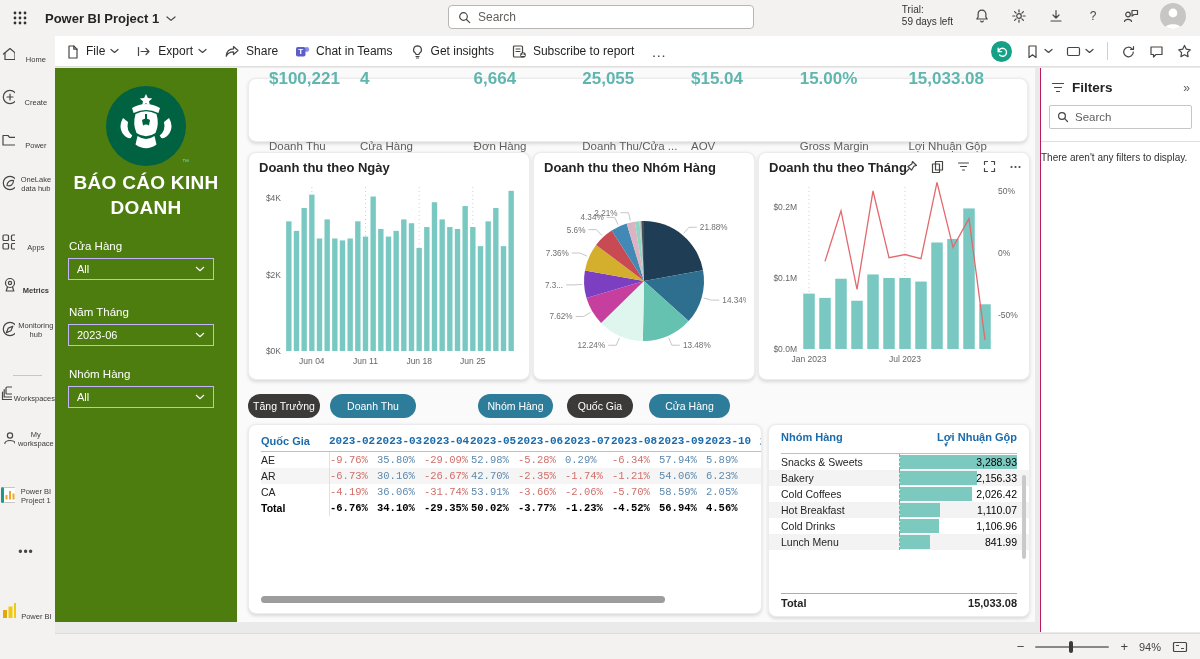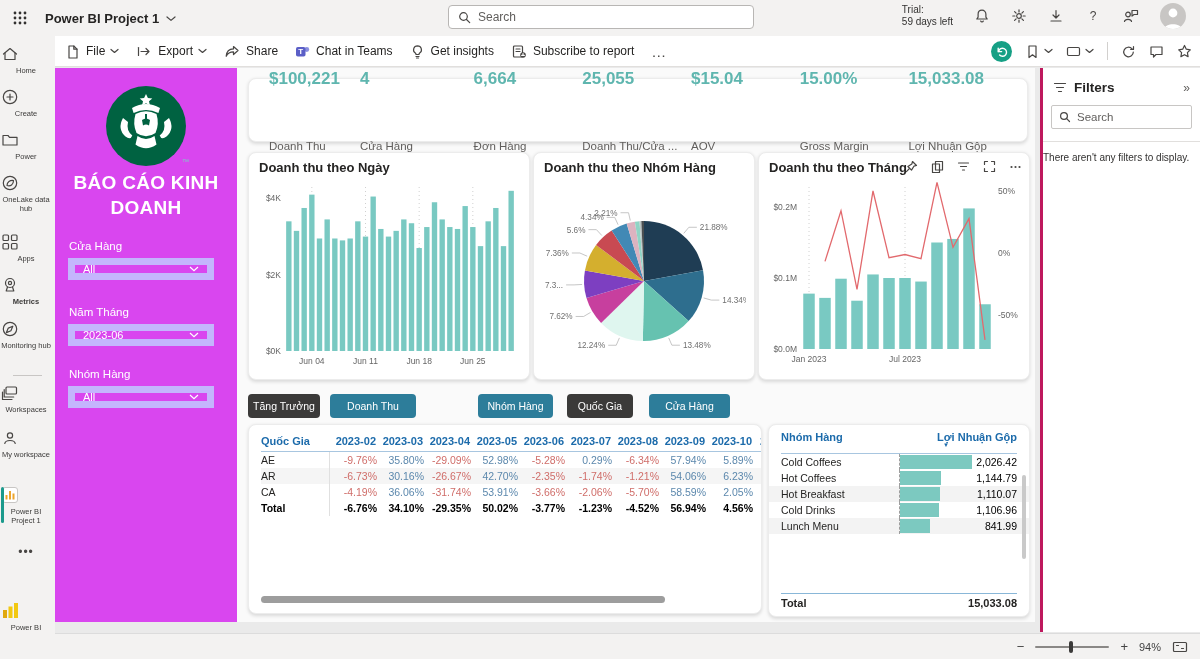--- a/index.html
+++ b/index.html
@@ -28,68 +28,68 @@
            box-sizing:border-box;}
   .tb-item{display:flex;align-items:center;gap:6px;margin-right:17px;font-size:12px;color:#252423;cursor:pointer;}
   .tb-chev{margin-left:-1px;}
   #toolbar-right{position:absolute;right:8px;top:0;height:30px;display:flex;align-items:center;gap:13px;}
   #reset-btn{width:21px;height:21px;border-radius:50%;background:#16a085;display:flex;
              align-items:center;justify-content:center;}
   .tb-divider{width:1px;height:18px;background:#d2d0ce;}
 
   
   #rail{position:absolute;left:0;top:36px;width:55px;height:623px;background:#f3f2f1;}
-  .rail-item{position:absolute;left:0;width:55px;display:flex;flex-direction:column;align-items:flex-start;
+  .rail-item{position:absolute;left:0;width:55px;display:flex;align-items:flex-end;
              gap:2px;cursor:pointer;}
   .rail-item span{font-size:7.5px;color:#3b3a39;text-align:center;line-height:9px;width:52px;}
   .rail-item.active::before{content:"";position:absolute;left:1px;top:2px;bottom:2px;width:2.5px;
              background:#1b9a8c;border-radius:2px;}
   .rail-divider{position:absolute;left:13px;width:29px;height:1px;background:#c8c6c4;}
 
   
   #page{position:absolute;left:55px;top:68px;width:980px;height:554px;background:#fafafa;}
 
   
-  #navy{position:absolute;left:0;top:0;width:182px;height:554px;background:#d946ef;}
+  #navy{position:absolute;left:0;top:0;width:182px;height:554px;background:#4d7c0f;}
   #sb-title{position:absolute;left:0;top:102px;width:182px;text-align:center;color:#fff;
             font-size:19px;font-weight:bold;line-height:25px;letter-spacing:.3px;}
   .sb-label{position:absolute;left:14px;color:#fff;font-size:11.5px;}
-  .sb-dd{position:absolute;left:13px;width:146px;height:22px;border:7px solid #c4b5fd;
+  .sb-dd{position:absolute;left:13px;width:146px;height:22px;border:1px solid #c4b5fd;
          color:#fff;font-size:11px;display:flex;align-items:center;padding:0 8px;
          box-sizing:border-box;justify-content:space-between;cursor:pointer;}
 
   
   .card{position:absolute;background:#fff;border-radius:8px;border:1px solid #ececec;
         box-shadow:0 1.6px 3.6px rgba(0,0,0,.13);}
   .card-title{position:absolute;left:10px;top:7px;font-size:13px;font-weight:bold;color:#252423;}
   #kpi-card{left:193px;top:10px;width:780px;height:64px;display:flex;align-items:center;padding-left:20px;box-sizing:border-box;}
   .kpi{display:flex;flex-direction:column;gap:48px;}
   .kpi-value{font-size:17px;font-weight:bold;color:#5fb6af;}
   .kpi-label{font-size:11.5px;color:#605e5c;margin-top:3px;white-space:nowrap;}
 
   #card-daily{left:193px;top:84px;width:280px;height:226px;}
   #card-pie{left:478px;top:84px;width:220px;height:226px;}
   #card-month{left:703px;top:84px;width:270px;height:226px;}
   #month-icons{position:absolute;top:7px;right:7px;display:flex;gap:13px;align-items:center;}
   #month-icons .mi{cursor:pointer;}
 
   
   .pill{position:absolute;top:326px;height:24px;display:flex;align-items:center;justify-content:center;
-        color:#fff;font-size:10.5px;border-radius:4px;cursor:pointer;}
+        color:#fff;font-size:10.5px;border-radius:12px;cursor:pointer;}
   .pill.dark{background:#3b3a39;}
   .pill.blue{background:#2d7d9a;}
 
   
   #card-gtable{left:193px;top:356px;width:512px;height:188px;overflow:hidden;}
   #growth-table{position:absolute;left:12px;top:6px;width:560px;}
   .gt-row{display:flex;height:16px;align-items:center;font-size:10.5px;}
   .gt-row.head{height:20px;font-size:11px;font-weight:bold;color:#1c6bab;border-bottom:1px solid #a8c6e0;}
   .gt-c0{width:68px;flex:none;border-right:1px solid #e0e0e0;height:100%;display:flex;align-items:center;}
   .head .gt-c0{border-right:none;}
-  .gt-c{width:47px;flex:none;text-align:right;}
+  .gt-c{width:47px;flex:none;font-family:Liberation Mono, monospace;}
   .gt-cx{width:40px;flex:none;text-align:left;padding-left:8px;}
   .gt-row.stripe{background:#f5f5f5;}
   .gt-row.total{font-weight:bold;color:#000;}
   .neg{color:#d06e6a;} .pos{color:#5c88ad;}
   .gt-row.total .neg,.gt-row.total .pos{color:#000;}
   #gt-scroll{position:absolute;left:12px;bottom:10px;width:404px;height:7px;background:#9d9d9d;border-radius:4px;cursor:pointer;}
 
   
   #card-ptable{left:713px;top:356px;width:260px;height:191px;overflow:hidden;}
   #pt-head{position:absolute;left:12px;right:12px;top:6px;height:22px;font-size:11px;font-weight:bold;
@@ -101,21 +101,21 @@
   .pt-name{width:118px;flex:none;padding-left:12px;line-height:12px;padding-top:1px;padding-bottom:1px;}
   .pt-cell{position:relative;flex:1;align-self:stretch;border-left:1px dashed #9e9e9e;margin-right:12px;}
   .pt-bar{position:absolute;left:0;top:1px;bottom:1px;background:#7cc9c0;}
   .pt-val{position:absolute;right:0;top:50%;transform:translateY(-50%);color:#000;}
   #pt-total{position:absolute;left:12px;right:12px;height:18px;font-weight:bold;font-size:11px;
             display:flex;justify-content:space-between;align-items:center;border-top:1px solid #89b7d8;}
   #pt-scroll{position:absolute;right:3px;top:50px;width:4px;height:84px;background:#c9c9c9;border-radius:3px;cursor:pointer;}
 
   
   #filter-pane{position:absolute;left:1040px;top:68px;width:160px;height:564px;background:#fff;
-               border-left:3px solid #be185d;box-sizing:border-box;}
+               border-left:1px solid #be185d;box-sizing:border-box;}
   #fp-head{display:flex;align-items:center;gap:7px;padding:12px 10px 10px 10px;}
   #fp-title{font-size:13.5px;font-weight:bold;flex:1;}
   #fp-collapse{color:#605e5c;font-size:12px;cursor:pointer;}
   #fp-search{margin:0 8px;height:22px;border:1px solid #c8c6c4;border-radius:2px;display:flex;
              align-items:center;gap:6px;padding:0 7px;color:#605e5c;font-size:11.5px;background:#fff;}
   #fp-divider{margin-top:12px;height:1px;background:#e1dfdd;}
   #fp-empty{padding:10px 0;font-size:10px;color:#323130;}
 
   
   #statusbar{position:absolute;left:55px;top:633px;width:1145px;height:26px;background:#f3f2f1;
@@ -662,31 +662,38 @@
     </div>
 
     <div class="card" id="card-ptable">
       <div id="pt-head">
         <span>Nhóm Hàng</span>
         <span>Lợi Nhuận Gộp</span>
       </div>
       <div id="pt-sort" style="right:80px;">▼</div>
       <div id="profit-table">
           <div class="pt-row">
+            <span class="pt-name">Snacks &amp; Sweets</span>
+            <span class="pt-cell">
+              <span class="pt-bar" style="width:100.0%;"></span>
+              <span class="pt-val">3,288.93</span>
+            </span>
+          </div>
+          <div class="pt-row stripe">
+            <span class="pt-name">Bakery</span>
+            <span class="pt-cell">
+              <span class="pt-bar" style="width:65.6%;"></span>
+              <span class="pt-val">2,156.33</span>
+            </span>
+          </div>
+          <div class="pt-row">
             <span class="pt-name">Cold Coffees</span>
             <span class="pt-cell">
               <span class="pt-bar" style="width:61.6%;"></span>
               <span class="pt-val">2,026.42</span>
-            </span>
-          </div>
-          <div class="pt-row">
-            <span class="pt-name">Hot Coffees</span>
-            <span class="pt-cell">
-              <span class="pt-bar" style="width:34.8%;"></span>
-              <span class="pt-val">1,144.79</span>
             </span>
           </div>
           <div class="pt-row stripe">
             <span class="pt-name">Hot Breakfast</span>
             <span class="pt-cell">
               <span class="pt-bar" style="width:33.8%;"></span>
               <span class="pt-val">1,110.07</span>
             </span>
           </div>
           <div class="pt-row">

